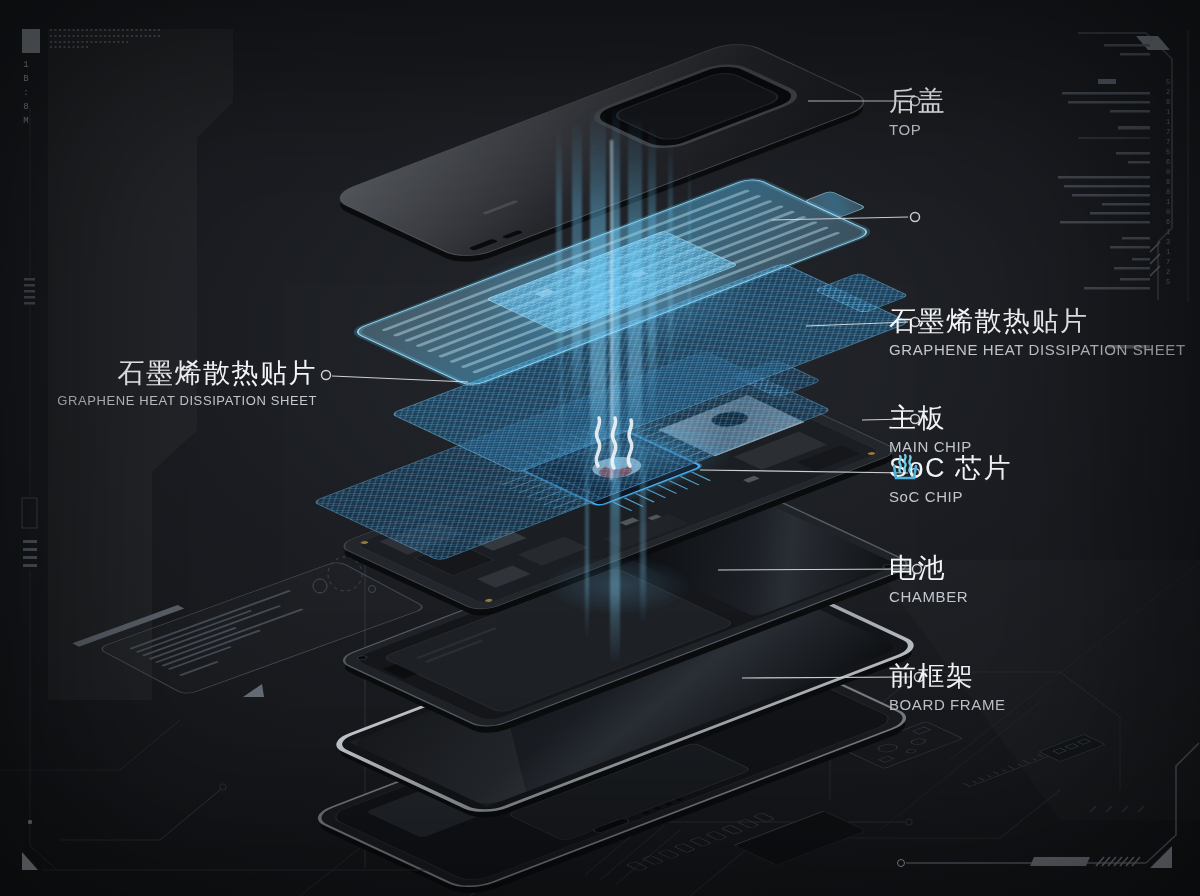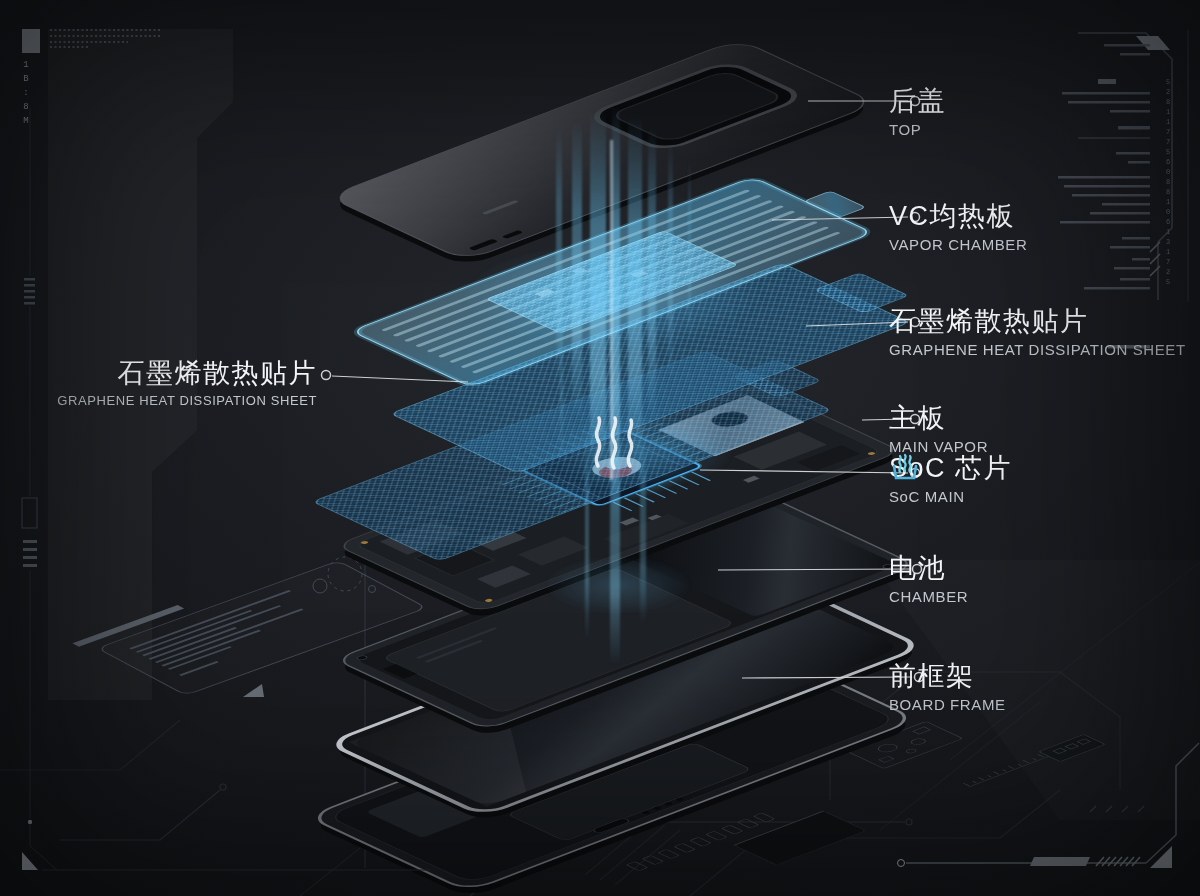--- a/index.html
+++ b/index.html
@@ -427,45 +427,41 @@
   </g>
 </svg>
 
 <div class="rail-glyphs rail-left">1B:8M</div>
 <div class="rail-glyphs rail-right">528117756088106131725</div>
 
 <div class="lbl" style="top:86px">
   <div class="zh">后盖</div>
   <div class="en">TOP</div>
 </div>
-<div class="lbl" style="top:201px">
-  <div class="zh">VC均热板</div>
-  <div class="en">VAPOR CHAMBER</div>
-</div>
 <div class="lbl" style="top:306px">
   <div class="zh">石墨烯散热贴片</div>
   <div class="en">GRAPHENE HEAT DISSIPATION SHEET</div>
 </div>
 <div class="lbl" style="top:403px">
   <div class="zh">主板</div>
-  <div class="en">MAIN VAPOR</div>
+  <div class="en">MAIN CHIP</div>
 </div>
 <div class="lbl" style="top:453px">
   <div class="zh-row">
     <span class="zh">SoC 芯片</span>
     <svg width="32" height="28" viewBox="0 0 32 28">
       <g stroke="#6fd4ee" stroke-width="2.2" fill="none" stroke-linecap="round">
         <path d="M11,3 c2.5,2.5 -2.5,5 0,8 c2.5,3 -2.5,5 0,8"></path>
         <path d="M16,2 c2.5,2.5 -2.5,5 0,8 c2.5,3 -2.5,5 0,8"></path>
         <path d="M21,3 c2.5,2.5 -2.5,5 0,8 c2.5,3 -2.5,5 0,8"></path>
         <path d="M5,13 L7,25 L25,25 L27,13" stroke="#4db4dd" stroke-width="2.6"></path>
       </g>
     </svg>
   </div>
-  <div class="en">SoC MAIN</div>
+  <div class="en">SoC CHIP</div>
 </div>
 <div class="lbl" style="top:553px">
   <div class="zh">电池</div>
   <div class="en">CHAMBER</div>
 </div>
 <div class="lbl" style="top:661px">
   <div class="zh">前框架</div>
   <div class="en">BOARD FRAME</div>
 </div>
 <div class="lbl-left" style="top:358px">

